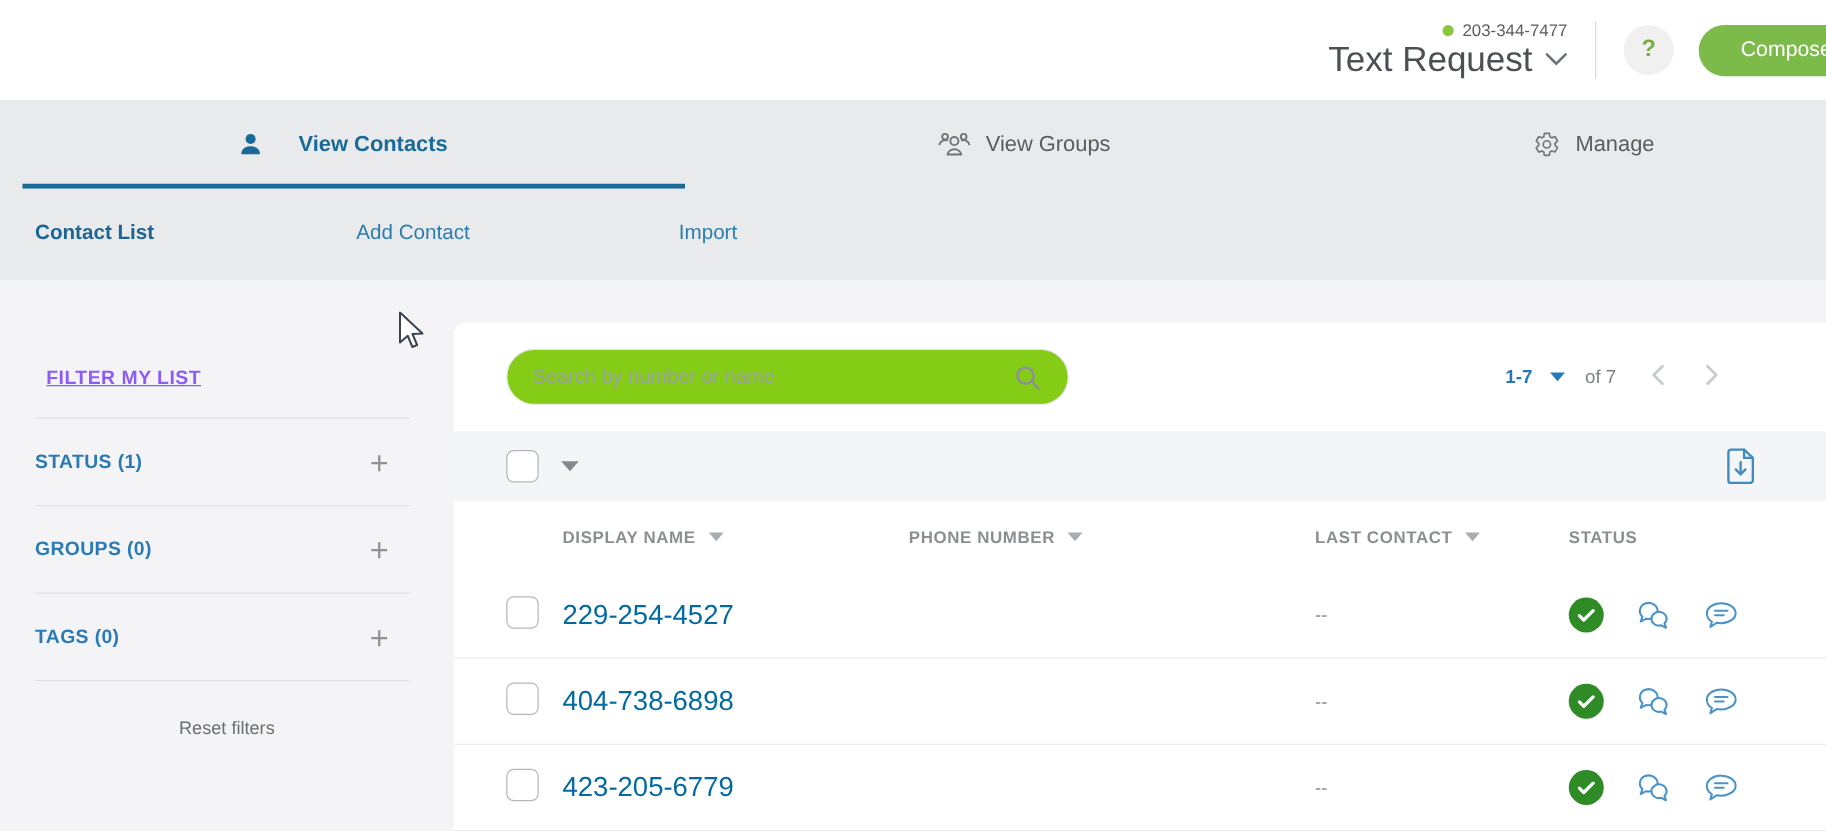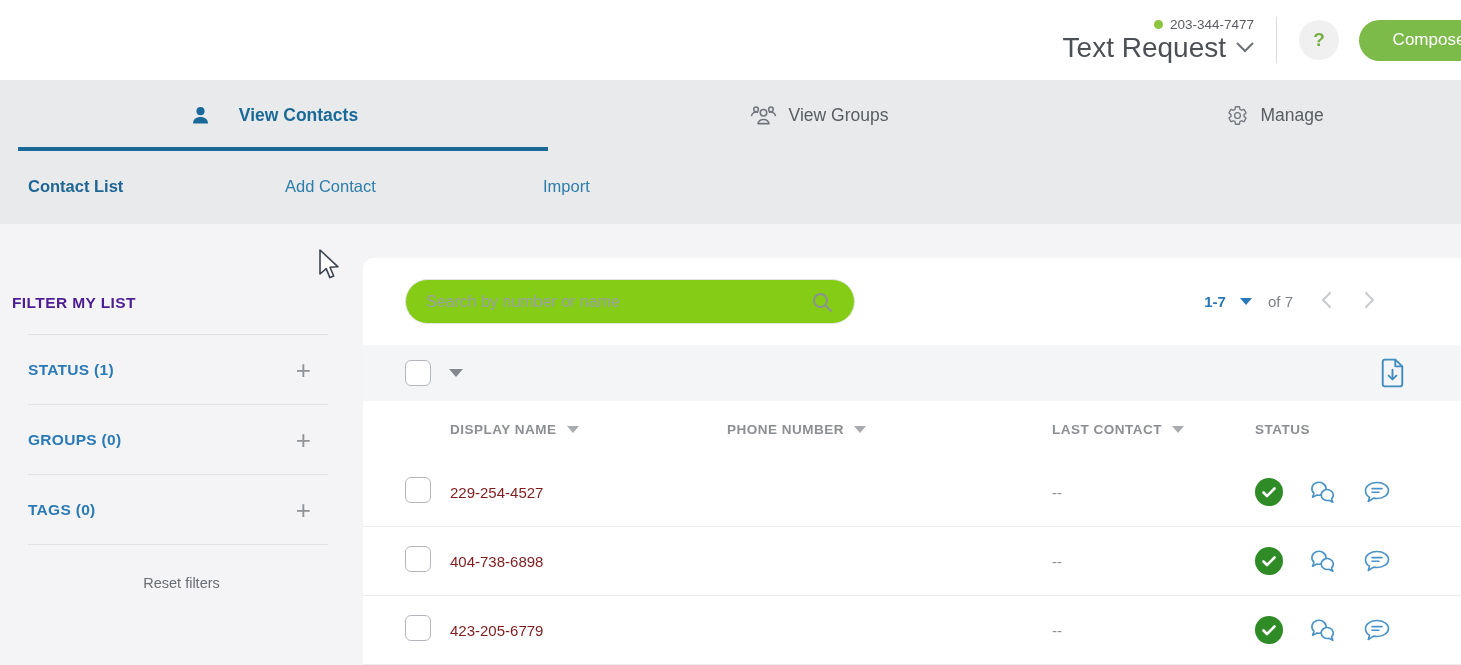--- a/index.html
+++ b/index.html
@@ -33,22 +33,22 @@
 
   
   .subnav { height:73px; background:#e9eaeb; position:relative; }
   .subnav-item { position:absolute; top:26px; font-size:16.5px; color:#2d7dad; cursor:pointer; }
   .subnav-item.active { color:#1d6593; font-weight:bold; }
   .sn-0 { left:28px; } .sn-1 { left:285px; } .sn-2 { left:543px; }
 
   
   .page-body { display:flex; height:441px; }
   .sidebar { width:363px; padding-top:70px; flex-shrink:0; }
-  .sb-title { padding-left:12px; font-size:15.5px; font-weight:bold; color:#4c1d95;
-    letter-spacing:.4px; }
+  .sb-title { padding-left:37px; font-size:15.5px; font-weight:bold; color:#8b5cf6;
+    letter-spacing:.4px;text-decoration:underline; }
   .sb-divider { height:1px; background:#e1e1e4; margin:22px 35px 0 28px; }
   .sb-filter { height:69px; display:flex; align-items:center; justify-content:space-between;
     padding:0 52px 0 28px; cursor:pointer; }
   .sb-filter-label { font-size:15.5px; font-weight:bold; color:#2a7ab5; letter-spacing:.3px; }
   .sb-plus { font-size:26px; font-weight:300; color:#909398; line-height:1; }
   .apply-btn { display:block; margin:40px auto 0; width:335px; text-align:center; border:none;
     background:transparent; font-size:15.5px; font-weight:bold; color:#5c5f63;
     letter-spacing:.4px; cursor:pointer; font-family:inherit; }
   .reset-link { display:block; margin:30px auto 0; width:335px; text-align:center;
     font-size:14.5px; color:#6a6d71; cursor:pointer; }
@@ -82,21 +82,21 @@
 
   
   .trow { display:grid; grid-template-columns:45px 277px 325px 203px 1fr;
     padding-left:42px; align-items:center; }
   .thead { height:57px; }
   .th { display:flex; align-items:center; gap:10px; font-size:13.5px; font-weight:bold;
     color:#8b8e92; letter-spacing:.5px; cursor:pointer; }
   .th .tri-down { border-top-color:#a9adb2; border-left-width:6px; border-right-width:6px;
     border-top-width:7px; }
   .trow.data { height:69px; border-bottom:1px solid #ececee; }
-  .phone-link { font-size:15px; color:#7f1d1d; text-decoration:none; cursor:pointer; }
+  .phone-link { font-size:22px; color:#0369a1; text-decoration:none; cursor:pointer; }
   .cell-dim { font-size:15px; color:#8b8e92; }
   .status-cell { display:flex; align-items:center; gap:26px; }
   .status-ok { width:28px; height:28px; border-radius:50%; background:#2e8b26;
     display:flex; align-items:center; justify-content:center; }
   .row-icon-btn { background:none; border:none; cursor:pointer; line-height:0; padding:0; }
 
   
   .cursor { position:absolute; left:318px; top:249px; pointer-events:none; z-index:50; }
 </style>
 </head>

